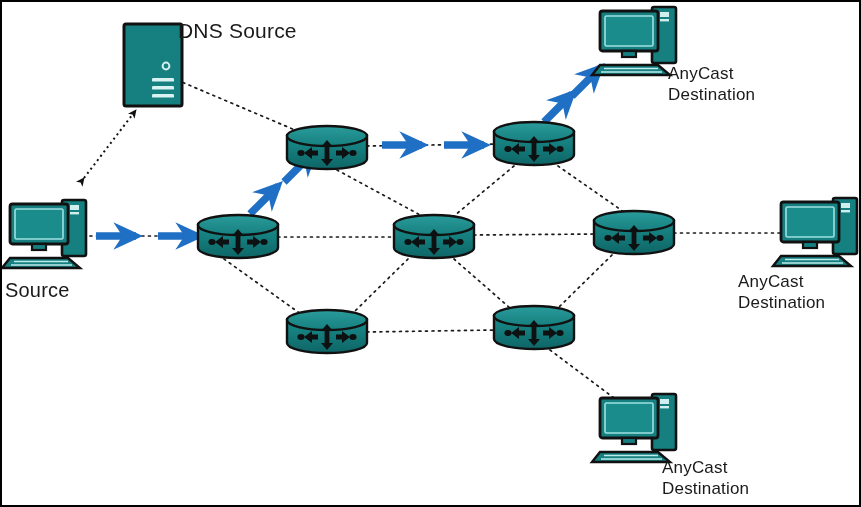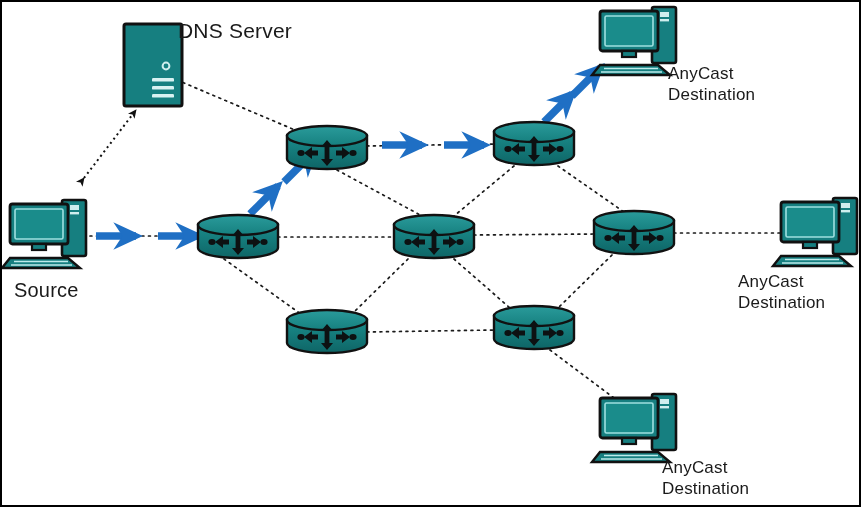--- a/index.html
+++ b/index.html
@@ -239,23 +239,23 @@
       <rect x="7" y="9" width="48" height="30" rx="1.5" fill="#1a8c8b" stroke="#9fe0e0" stroke-width="1.6"></rect>
       <rect x="24" y="44" width="14" height="6" fill="#167f80" stroke="#111" stroke-width="2.2"></rect>
       <path d="M2,58 L60,58 L72,68 L-6,68 Z" fill="#167f80" stroke="#111" stroke-width="2.4"></path>
       <g stroke="#bdeaea" stroke-width="1.3">
         <line x1="6" y1="61.5" x2="60" y2="61.5"></line>
         <line x1="3" y1="65" x2="64" y2="65"></line>
       </g>
     </g>
   </svg>
 
-  <div class="label left" style="left:176px;top:16px;width:170px;font-size:21px;">DNS Server</div>
-
-  <div class="label left" style="left:12px;top:276px;width:110px;font-size:20px;">Source</div>
+  <div class="label left" style="left:176px;top:16px;width:170px;font-size:21px;">DNS Source</div>
+
+  <div class="label left" style="left:3px;top:276px;width:110px;font-size:20px;">Source</div>
 
   <div class="label" style="left:666px;top:62px;width:126px;">AnyCast
 Destination</div>
 
   <div class="label" style="left:736px;top:270px;width:126px;">AnyCast
 Destination</div>
 
   <div class="label" style="left:660px;top:456px;width:126px;">AnyCast
 Destination</div>
 

